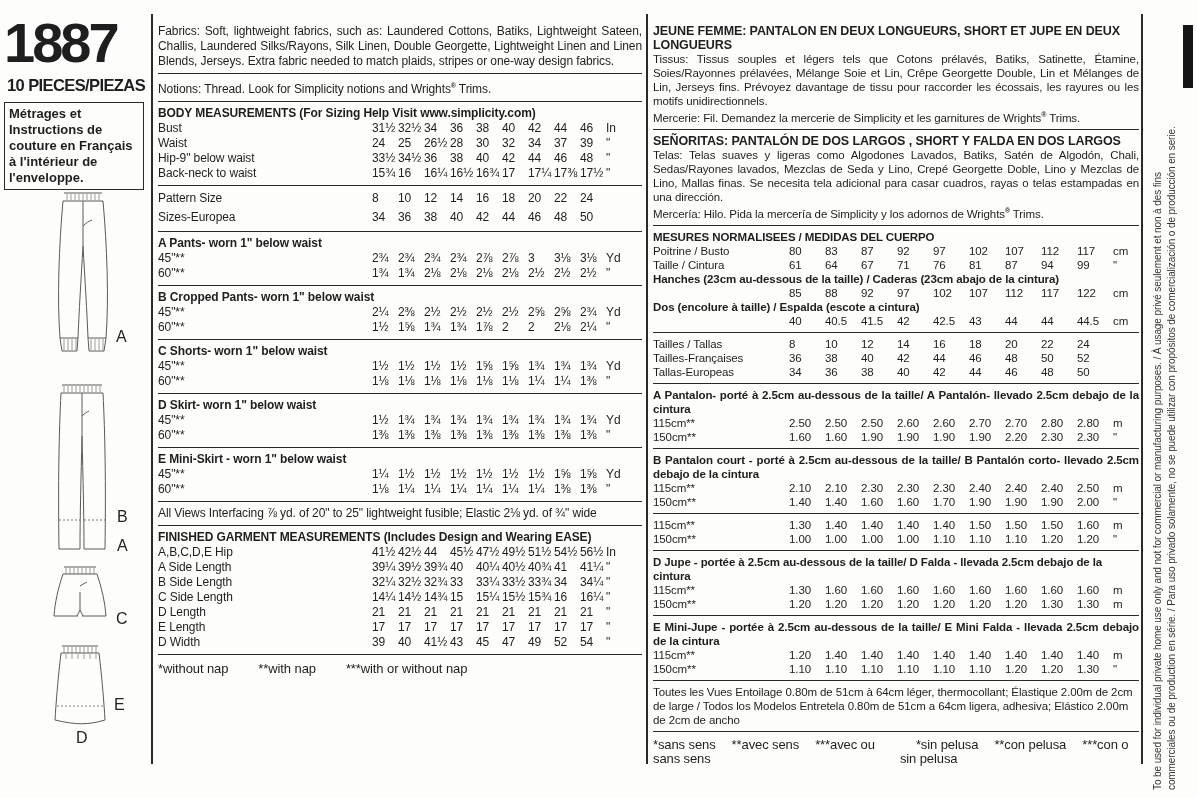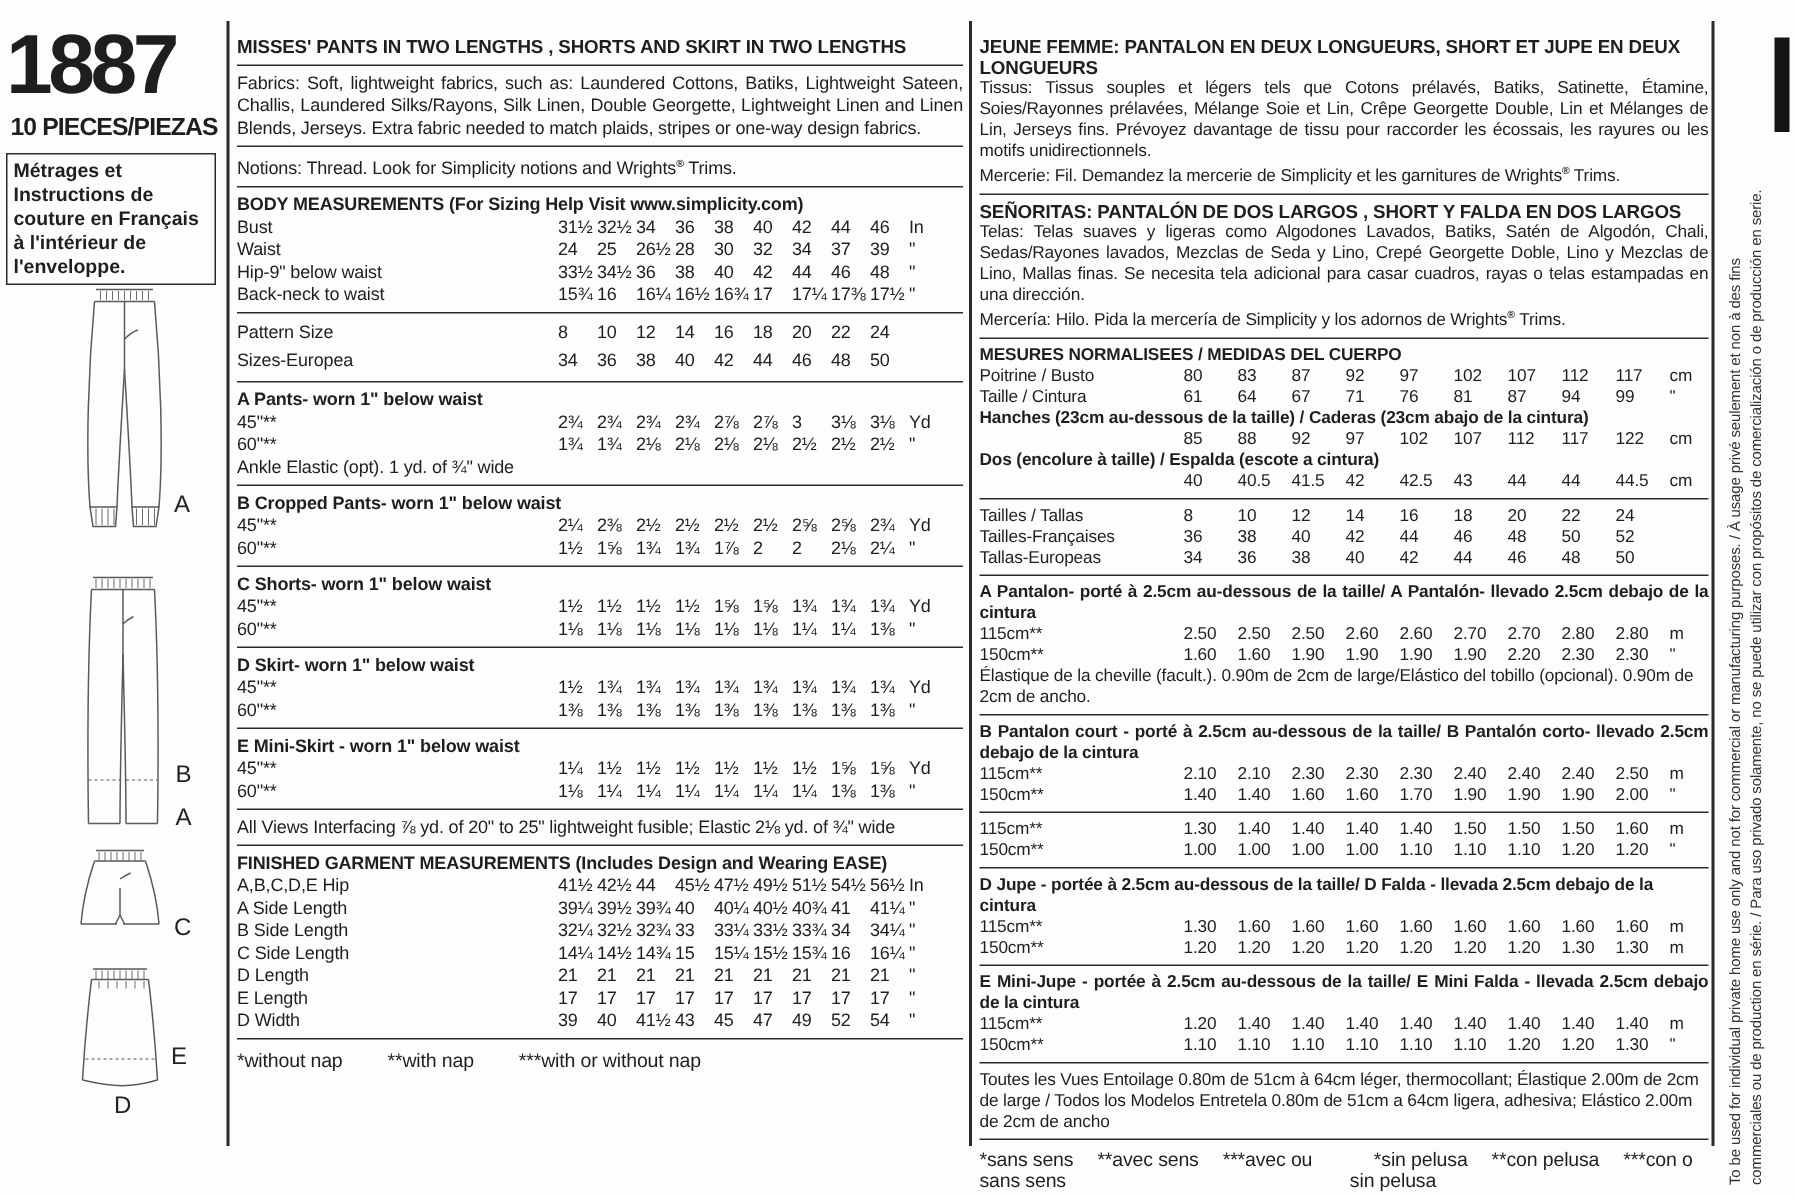--- a/index.html
+++ b/index.html
@@ -112,21 +112,20 @@
   <span class="viewlabel" style="left:117px;top:508px">B</span>
   <span class="viewlabel" style="left:117px;top:537px">A</span>
   <span class="viewlabel" style="left:116px;top:610px">C</span>
   <span class="viewlabel" style="left:114px;top:696px">E</span>
   <span class="viewlabel" style="left:76px;top:729px">D</span>
 </div>
 
 <div class="vdiv" style="left:151px"></div>
 
 <div class="col" id="col-en">
-  <div class="blk title">MISSES' PANTS IN TWO LENGTHS , SHORTS AND SKIRT IN TWO LENGTHS</div>
   <div class="blk para"><span class="b">Fabrics: </span><span>Soft, lightweight fabrics, such as: Laundered Cottons, Batiks, Lightweight Sateen, Challis, Laundered Silks/Rayons, Silk Linen, Double Georgette, Lightweight Linen and Linen Blends, Jerseys. Extra fabric needed to match plaids, stripes or one-way design fabrics.</span></div>
   <div class="blk"><span class="b">Notions: </span><span>Thread. Look for Simplicity notions and Wrights</span><span class="sup">®</span><span> Trims.</span></div>
 
   <div class="blk">
     <div class="thead">BODY MEASUREMENTS (For Sizing Help Visit www.simplicity.com)</div>
     <div>
         <div class="mrow">
           <span class="mlabel b">Bust</span>
           <span class="mval">31½</span>
           <span class="mval">32½</span>
@@ -233,21 +232,20 @@
           <span class="mval">2⅛</span>
           <span class="mval">2⅛</span>
           <span class="mval">2⅛</span>
           <span class="mval">2⅛</span>
           <span class="mval">2½</span>
           <span class="mval">2½</span>
           <span class="mval">2½</span>
           <span class="munit">"</span>
         </div>
       </div>
-    <div><span class="b">Ankle Elastic (opt). </span><span>1 yd. of ¾" wide</span></div>
   </div>
 
   <div class="blk">
     <div class="thead">B Cropped Pants- worn 1" below waist</div>
     <div>
         <div class="mrow">
           <span class="mlabel">45"**</span>
           <span class="mval">2¼</span>
           <span class="mval">2⅜</span>
           <span class="mval">2½</span>
@@ -623,21 +621,20 @@
           <span class="mval">1.90</span>
           <span class="mval">1.90</span>
           <span class="mval">1.90</span>
           <span class="mval">1.90</span>
           <span class="mval">2.20</span>
           <span class="mval">2.30</span>
           <span class="mval">2.30</span>
           <span class="munit">"</span>
         </div>
       </div>
-    <div><span class="b">Élastique de la cheville (facult.). </span><span>0.90m de 2cm de large/</span><span class="b">Elástico del tobillo (opcional). </span><span>0.90m de 2cm de ancho.</span></div>
   </div>
 
   <div class="blk">
     <div class="thead para">B Pantalon court - porté à 2.5cm au-dessous de la taille/ B Pantalón corto- llevado 2.5cm debajo de la cintura</div>
     <div>
         <div class="mrow">
           <span class="mlabel">115cm**</span>
           <span class="mval">2.10</span>
           <span class="mval">2.10</span>
           <span class="mval">2.30</span>

